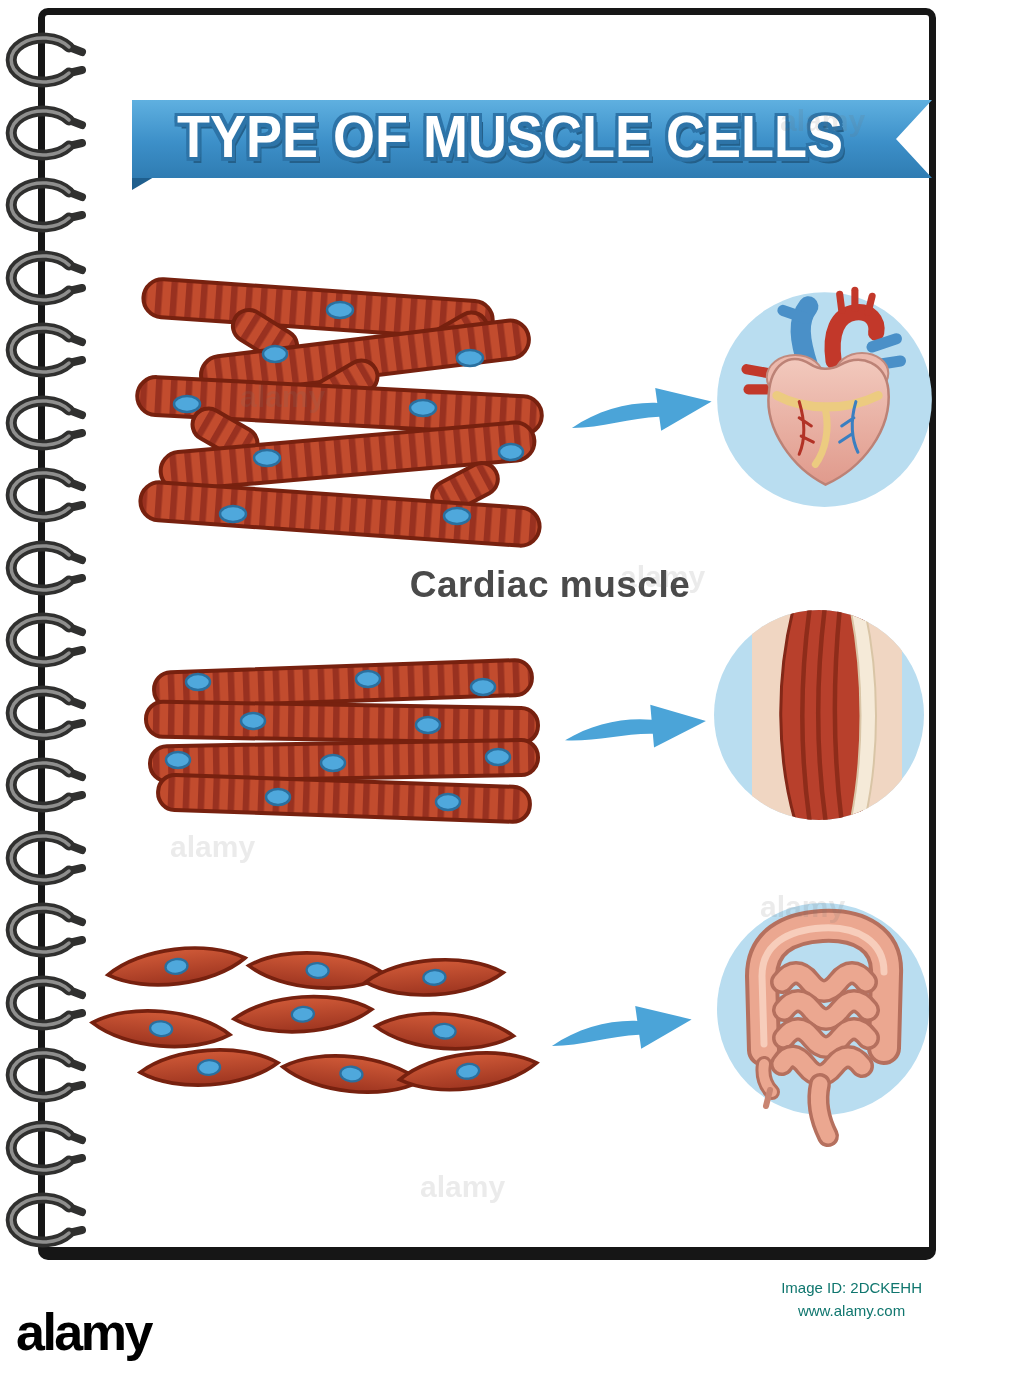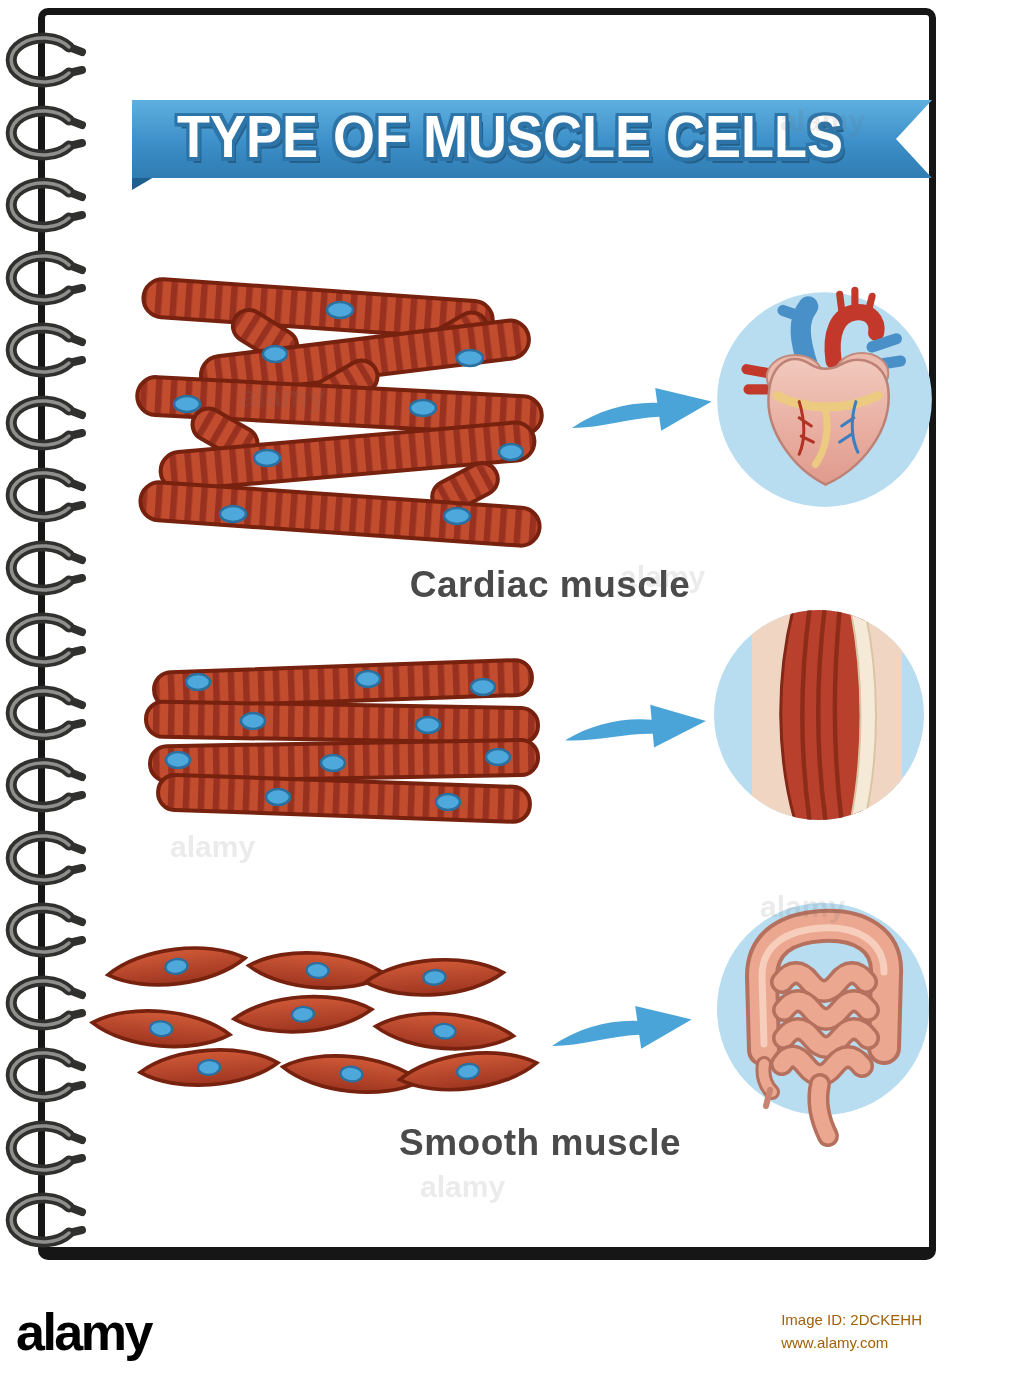--- a/index.html
+++ b/index.html
@@ -28,22 +28,22 @@
     font-size:37px;font-weight:bold;color:#4a4a4a;letter-spacing:.5px}
 
   .ring{position:absolute;left:2px;width:86px;height:60px;z-index:30}
   .ghost{position:absolute;font-size:30px;font-weight:bold;color:rgba(110,110,110,.14);z-index:40}
 
   .cells,.arrow,.organ{position:absolute;overflow:visible}
 
   
   .footer-brand{position:absolute;left:16px;top:1302px;font-size:52px;font-weight:bold;
     letter-spacing:-2.5px;color:#000}
-  .footer-meta{position:absolute;right:14px;top:1308px;text-align:left;
-    font-size:15px;color:#a16207;line-height:1.55}
+  .footer-meta{position:absolute;right:14px;top:1276px;text-align:center;
+    font-size:15px;color:#0f766e;line-height:1.55}
 </style>
 </head>
 <body>
 
 <svg width="0" height="0" style="position:absolute" aria-hidden="true">
   <defs>
     <pattern id="fstripe" width="15" height="15" patternUnits="userSpaceOnUse">
       <rect width="15" height="15" fill="#c24c2e"></rect>
       <rect width="6.5" height="15" fill="#993120"></rect>
     </pattern>
@@ -261,21 +261,20 @@
         <path d="M150 168 Q 136 150 122 168 T 94 168 T 70 166" stroke="#eba790" stroke-width="17"></path>
       </g>
       <path d="M108 186 C 104 204 108 222 116 238" stroke="#b5705e" stroke-width="22"></path>
       <path d="M108 186 C 104 204 108 222 116 238" stroke="#eba790" stroke-width="15"></path>
       <path d="M52 166 C 50 178 54 188 60 194" stroke="#b5705e" stroke-width="16"></path>
       <path d="M52 166 C 50 178 54 188 60 194" stroke="#eba790" stroke-width="10"></path>
       <path d="M58 192 L 54 208" stroke="#c98572" stroke-width="6"></path>
     </g>
   </svg>
 
-  <div class="muscle-label" style="left:290px;top:1122px">Smooth muscle</div>
 
   <div id="spiral">
       <div class="ring" style="top: 30px;"><svg viewBox="0 0 86 60" width="86" height="60">
           <path d="M67 17 L80 22 M67 43 L80 40" stroke="#30302f" stroke-width="8" stroke-linecap="round" fill="none"></path>
           <path d="M67 17 A 32 22 0 1 0 67 43" fill="none" stroke="#30302f" stroke-width="11" stroke-linecap="round"></path>
           <path d="M67 17 A 32 22 0 1 0 67 43" fill="none" stroke="#8f8f8e" stroke-width="3.5" stroke-linecap="round"></path>
         </svg></div>
       <div class="ring" style="top: 102.5px;"><svg viewBox="0 0 86 60" width="86" height="60">
           <path d="M67 17 L80 22 M67 43 L80 40" stroke="#30302f" stroke-width="8" stroke-linecap="round" fill="none"></path>
           <path d="M67 17 A 32 22 0 1 0 67 43" fill="none" stroke="#30302f" stroke-width="11" stroke-linecap="round"></path>

